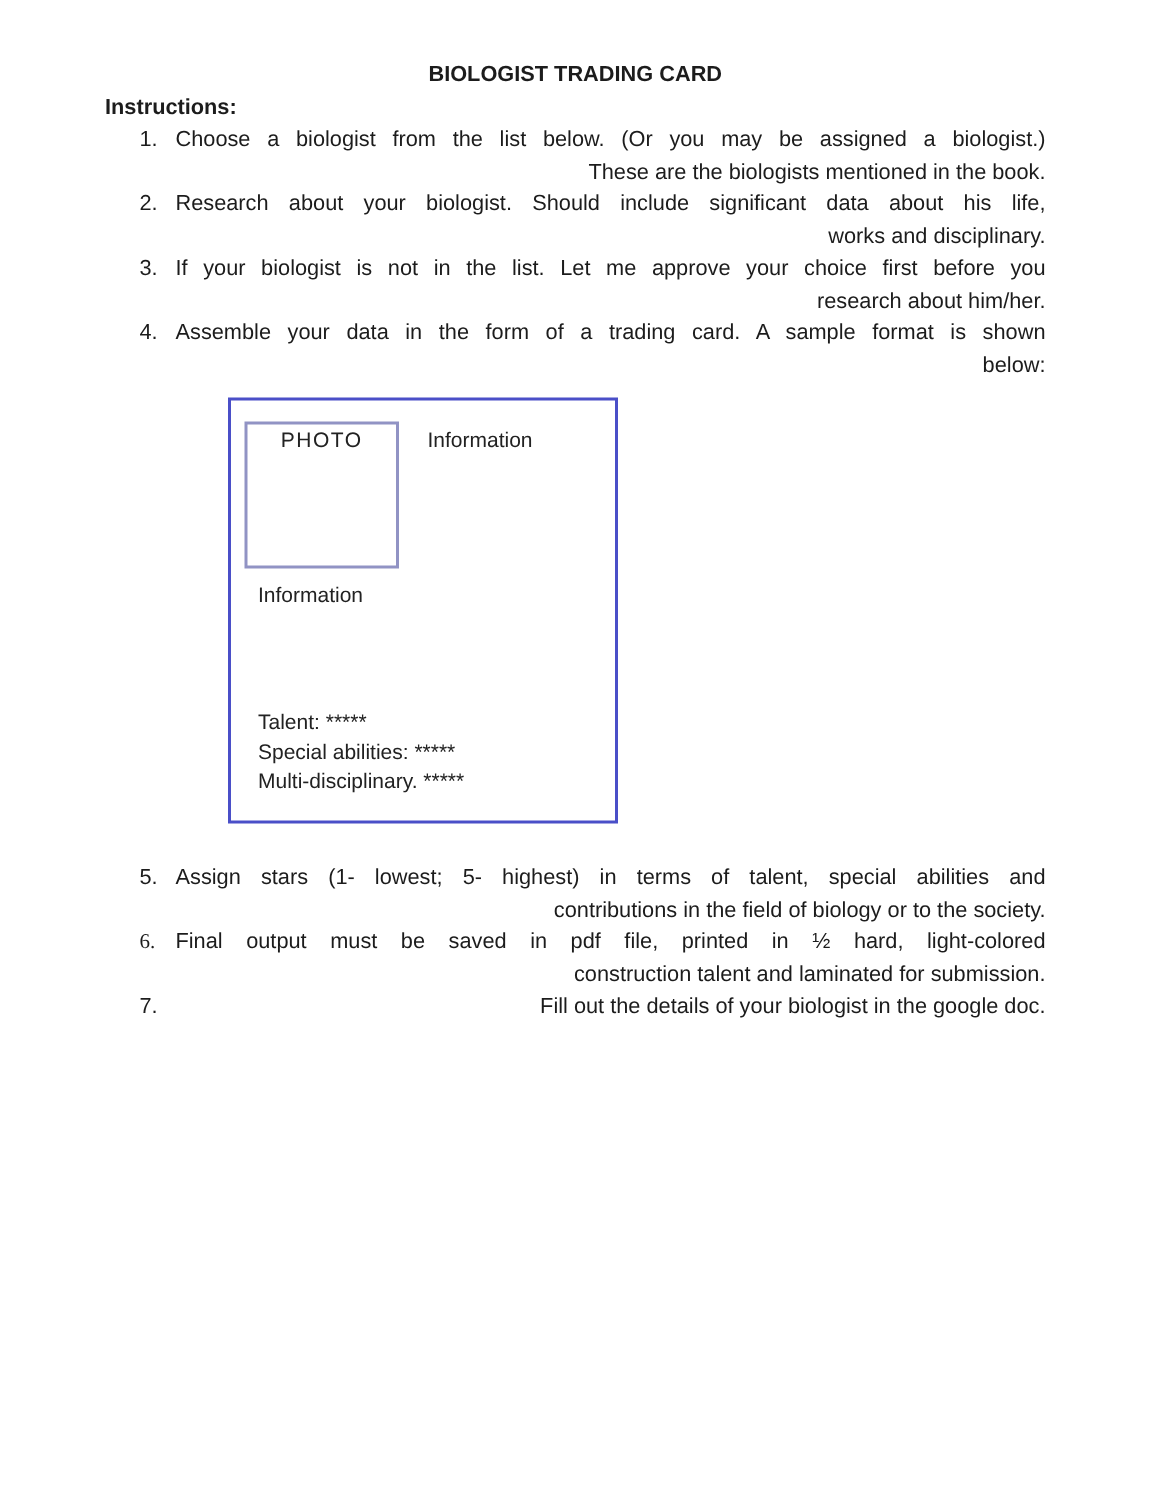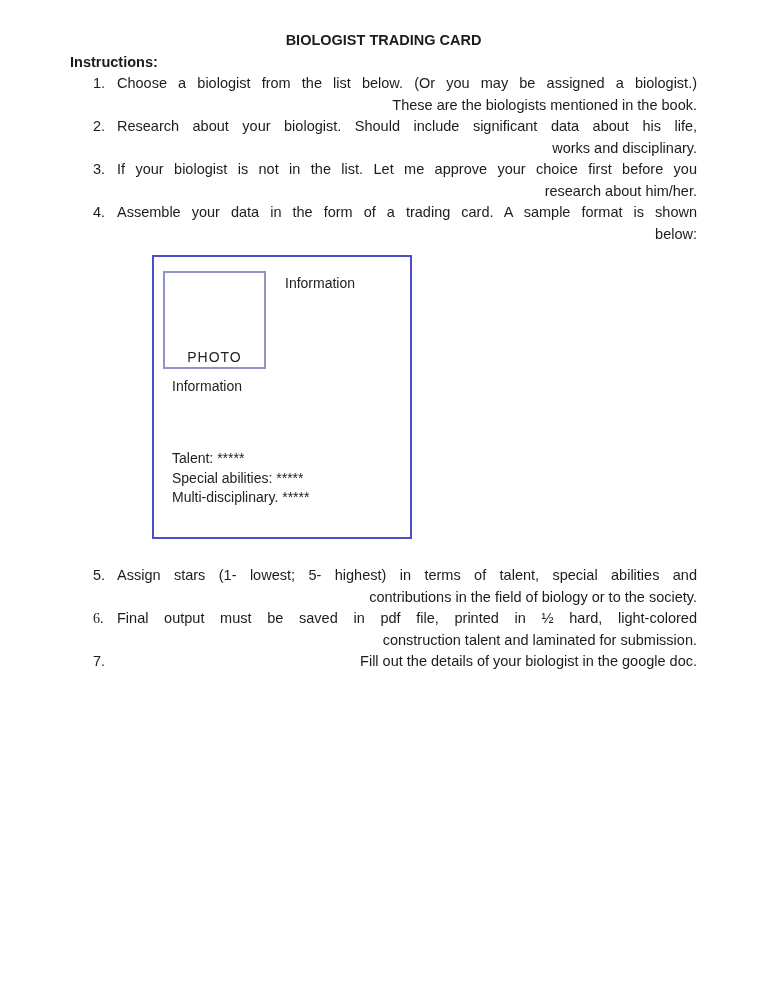--- a/index.html
+++ b/index.html
@@ -9,21 +9,21 @@
     font-family: "Liberation Sans", "DejaVu Sans", sans-serif;
     color: #1c1c1c;
     overflow: hidden;
   }
   .page {
     position: relative;
     width: 768px; height: 994px;
     background: #ffffff;
   }
   .content {
-    padding: 30px 71px 0 70px;
+    padding: 40px 71px 0 70px;
     font-size: 14.5px;
     line-height: 21.5px;
   }
   .title {
     text-align: center;
     font-weight: bold;
   }
   .heading {
     font-weight: bold;
   }
@@ -52,35 +52,35 @@
     font-size: 14px;
     color: #222222;
     line-height: 20px;
   }
   .photo-box {
     position: absolute;
     left: 9px; top: 14px;
     width: 99px; height: 94px;
     border: 2px solid #9193c4;
     display: flex;
-    align-items: flex-end;
+    align-items: flex-start;
     justify-content: center;
   }
   .photo-label { letter-spacing: 1px; }
   .info-top {
     position: absolute;
     left: 131px; top: 16px;
   }
   .info-bottom {
     position: absolute;
     left: 18px; top: 119px;
   }
   .stars-block {
     position: absolute;
-    left: 18px; top: 192px;
+    left: 18px; top: 205px;
     line-height: 19.5px;
   }
 </style>
 </head>
 <body>
 
 <div class="page">
   <div class="content">
 
     <div class="title">BIOLOGIST TRADING CARD</div>

